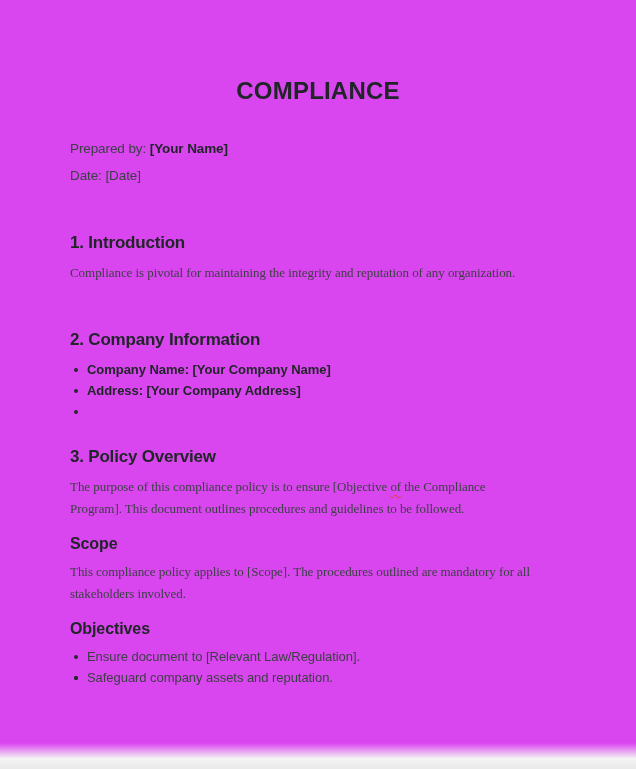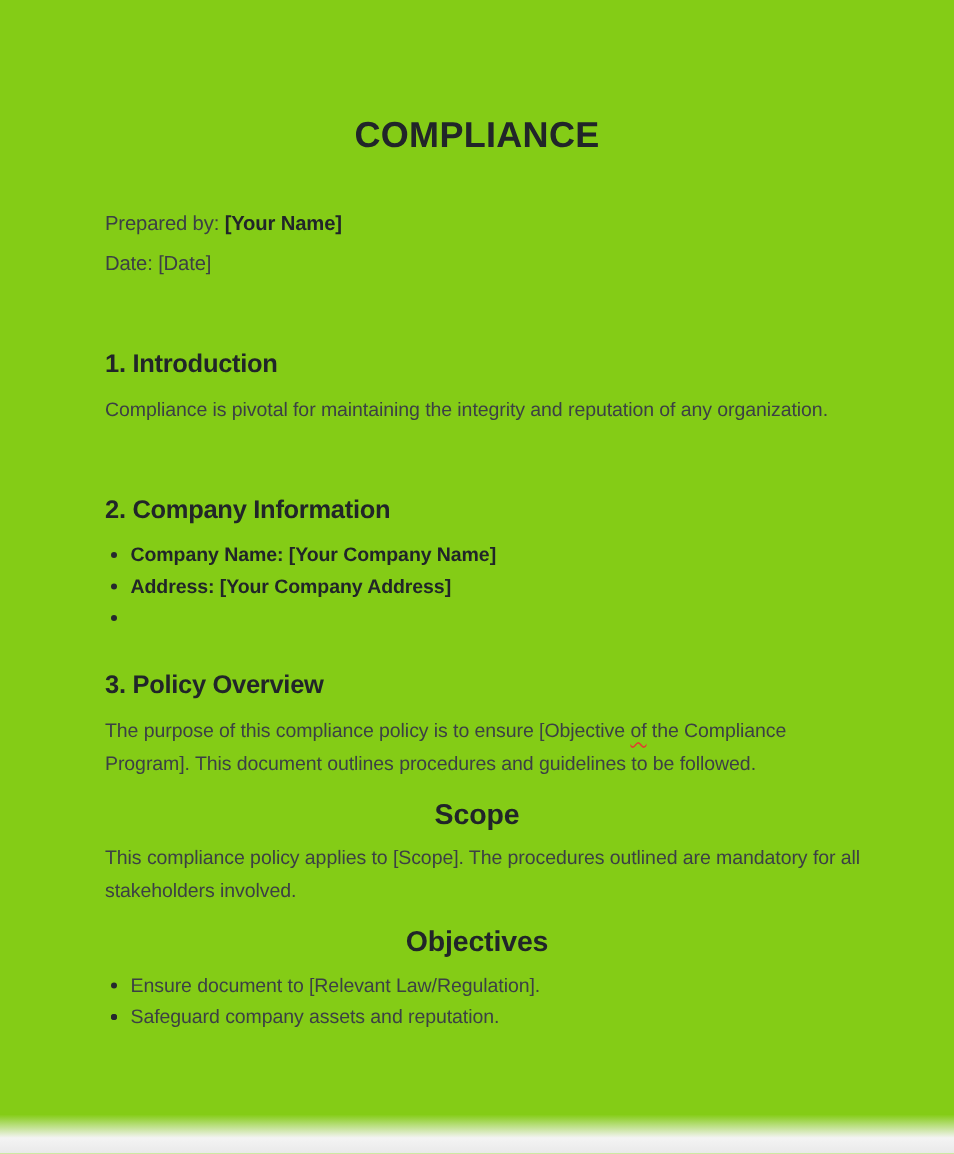--- a/index.html
+++ b/index.html
@@ -4,21 +4,21 @@
 <style>
   html, body {
     margin: 0;
     padding: 0;
     background: #ffffff;
   }
   .page {
     position: relative;
     width: 636px;
     height: 769px;
-    background: #84cc16;
+    background: #d946ef;
     overflow: hidden;
     font-family: "Liberation Sans", sans-serif;
     -webkit-font-smoothing: antialiased;
   }
   .content {
     padding: 0 70px;
   }
   .doc-title {
     margin: 0;
     padding-top: 79px;
@@ -47,37 +47,37 @@
   h2.section-heading {
     margin: 44px 0 7px;
     font-size: 17px;
     line-height: 24px;
     font-weight: 700;
     letter-spacing: -0.2px;
     color: #212529;
   }
   h3.sub-heading {
     margin: 14px 0 7px;
-    font-size: 19px;
+    font-size: 16px;
     line-height: 20px;
     font-weight: 700;
     letter-spacing: -0.1px;
     color: #212529;
-    text-align: center;
   }
   .para {
     margin: 7px 0 0;
     font-size: 13px;
     line-height: 22px;
     letter-spacing: -0.05px;
     color: #3c4045;
   }
   .para .line {
     display: block;
     white-space: nowrap;
+    font-family: Liberation Serif, serif;
   }
   ul.bullet-list {
     list-style: none;
     margin: 0;
     padding: 0;
   }
   ul.bullet-list li {
     position: relative;
     padding-left: 17px;
     font-size: 13px;

